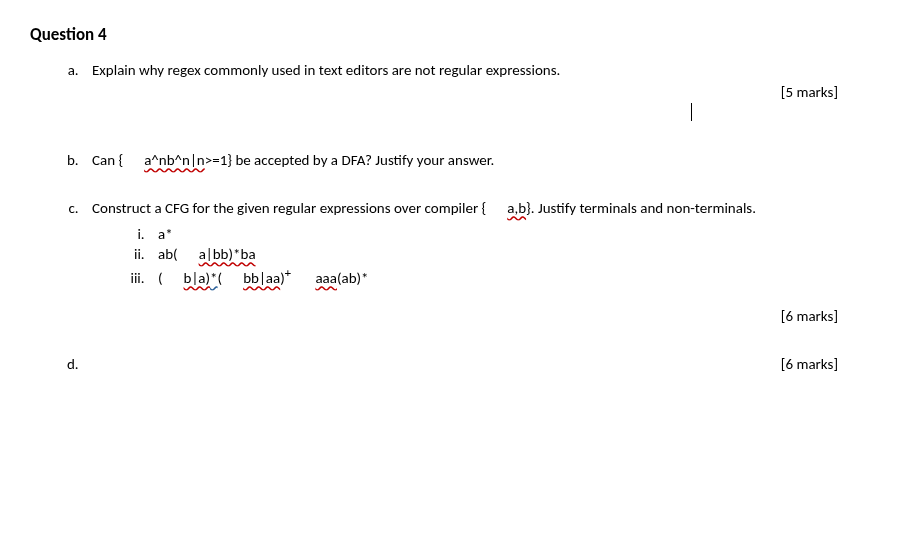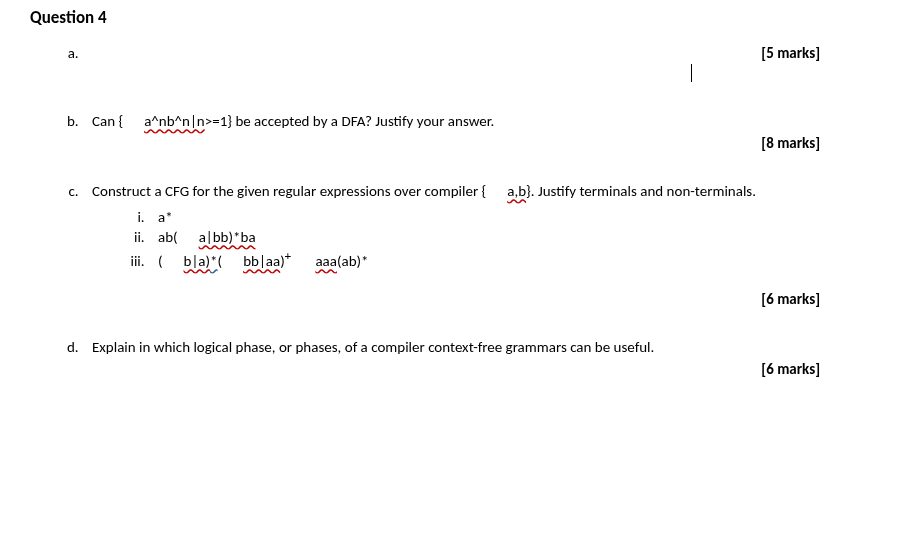--- a/index.html
+++ b/index.html
@@ -5,21 +5,21 @@
   html, body {
     margin: 0;
     padding: 0;
     background: #ffffff;
     font-family: Calibri, Arial, sans-serif;
     font-size: 15px;
     color: #000000;
     width: 924px;
   }
   .page {
-    padding: 7px 30px;
+    padding: 24px 30px;
     width: 920px;
     box-sizing: border-box;
   }
   .qtitle {
     font-weight: 700;
     font-size: 17px;
     margin-bottom: 16px;
   }
   ol.main {
     list-style: lower-alpha;
@@ -38,22 +38,21 @@
   ol.sub > li {
     padding-left: 10px;
     margin-bottom: 2px;
   }
   .marks-row {
     display: flex;
     justify-content: flex-end;
     margin-top: 4px;
   }
   .marks {
-    margin-right: 70px;
-    font-weight: bold;
+    margin-right: 52px;
   }
   .cursor {
     border-left: 1.5px solid #000;
     height: 18px;
     display: inline-block;
     margin-left: 2px;
     vertical-align: middle;
   }
   .cursor-row {
     display: flex;
@@ -75,33 +74,31 @@
 </style>
 </head>
 <body>
 
 <div class="page">
   <div class="qtitle">Question 4</div>
 
   <ol class="main">
 
     <li>
+      <span>Explain why regex commonly used in text editors are not regular expressions.</span>
       <div class="marks-row">
         <span class="marks">[5 marks]</span>
       </div>
       <div class="cursor-row">
         <span class="cursor"></span>
       </div>
     </li>
 
     <li>
       <span>Can {</span><span class="squiggle">a^nb^n|n</span><span>&gt;=1} be accepted by a DFA? Justify your answer.</span>
-      <div class="marks-row">
-        <span class="marks">[8 marks]</span>
-      </div>
     </li>
 
     <li>
       <span>Construct a CFG for the given regular expressions over compiler {</span><span class="squiggle">a,b</span><span>}. Justify terminals and non-terminals.</span>
       <ol class="sub">
         <li>
           <span>a*</span>
         </li>
         <li>
           <span>ab(</span><span class="squiggle">a|bb)*ba</span>
@@ -109,20 +106,19 @@
         <li>
           <span>(</span><span class="squiggle">b|a)</span><span class="squiggle-blue">*</span><span>(</span><span class="squiggle">bb|aa</span><span>)</span><sup>+</sup><span> </span><span class="squiggle">aaa</span><span>(ab)*</span>
         </li>
       </ol>
       <div class="marks-row" style="margin-top:20px;">
         <span class="marks">[6 marks]</span>
       </div>
     </li>
 
     <li>
-      <span>Explain in which logical phase, or phases, of a compiler context-free grammars can be useful.</span>
       <div class="marks-row">
         <span class="marks">[6 marks]</span>
       </div>
     </li>
 
   </ol>
 </div>
 
 </body></html>

